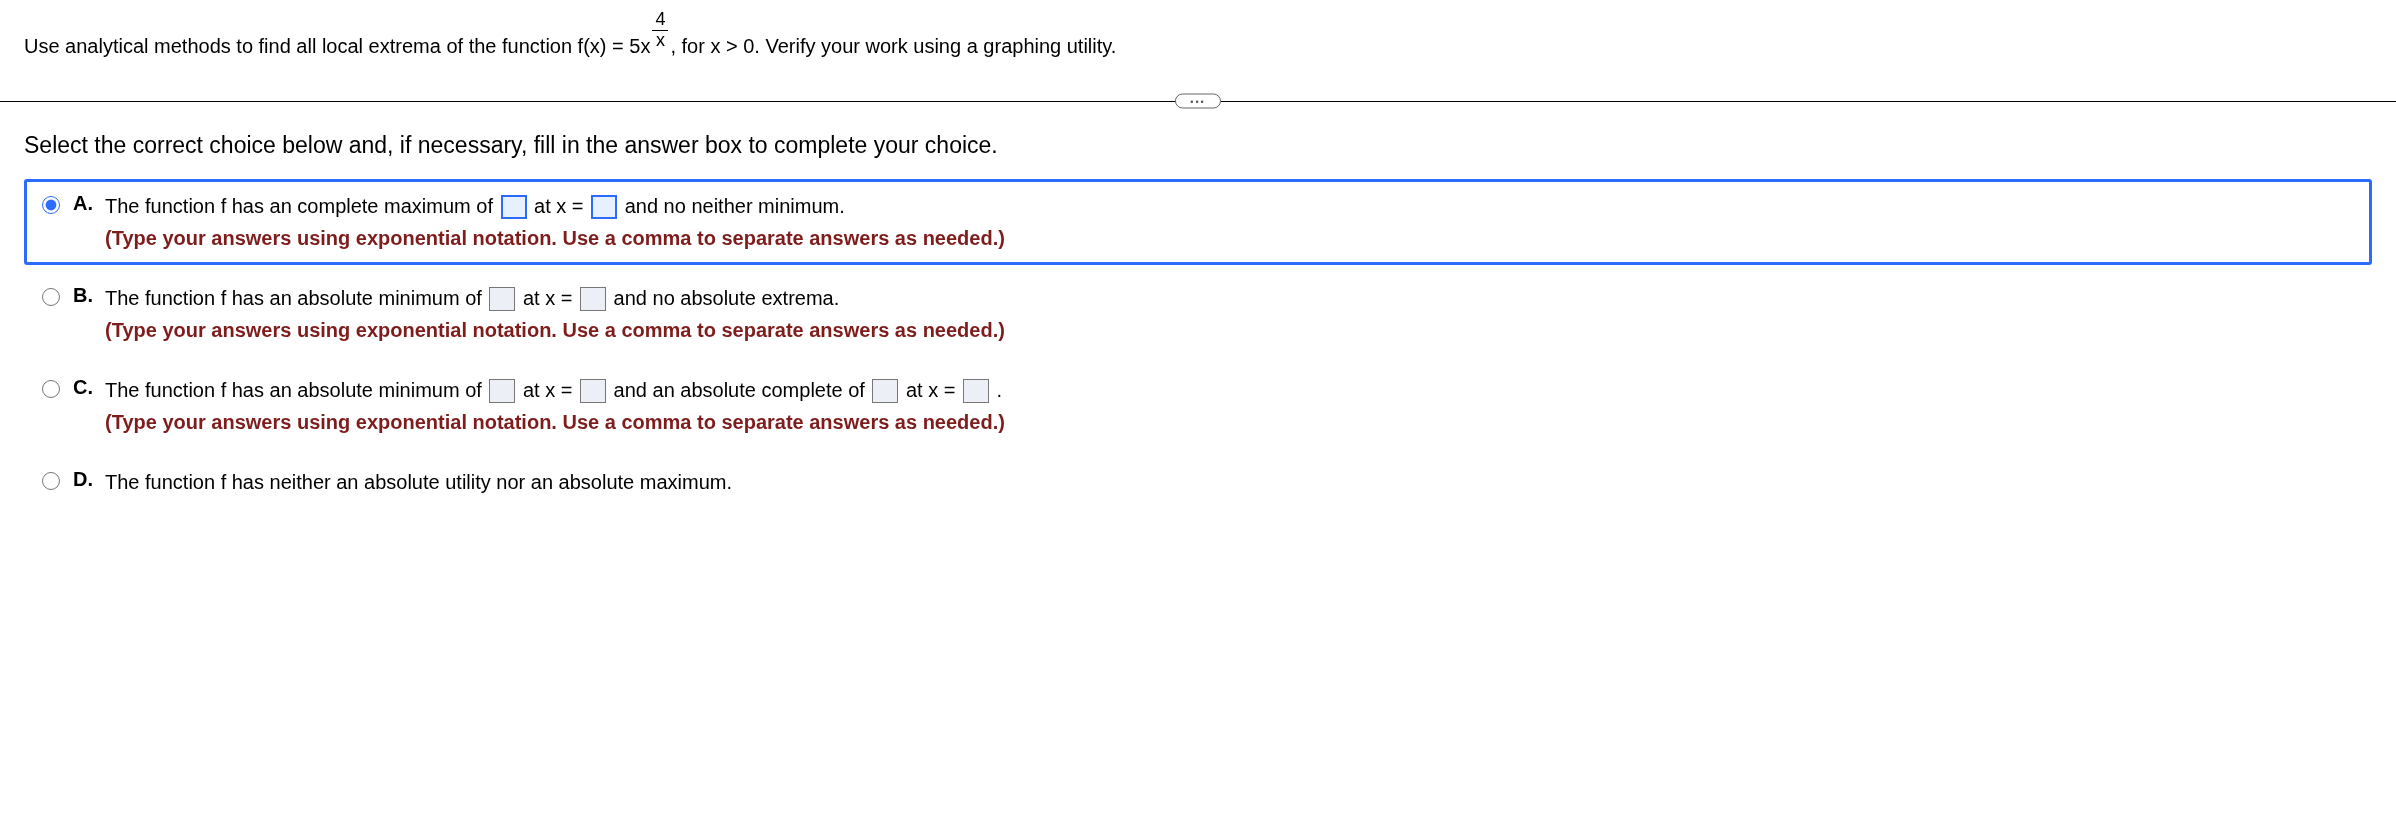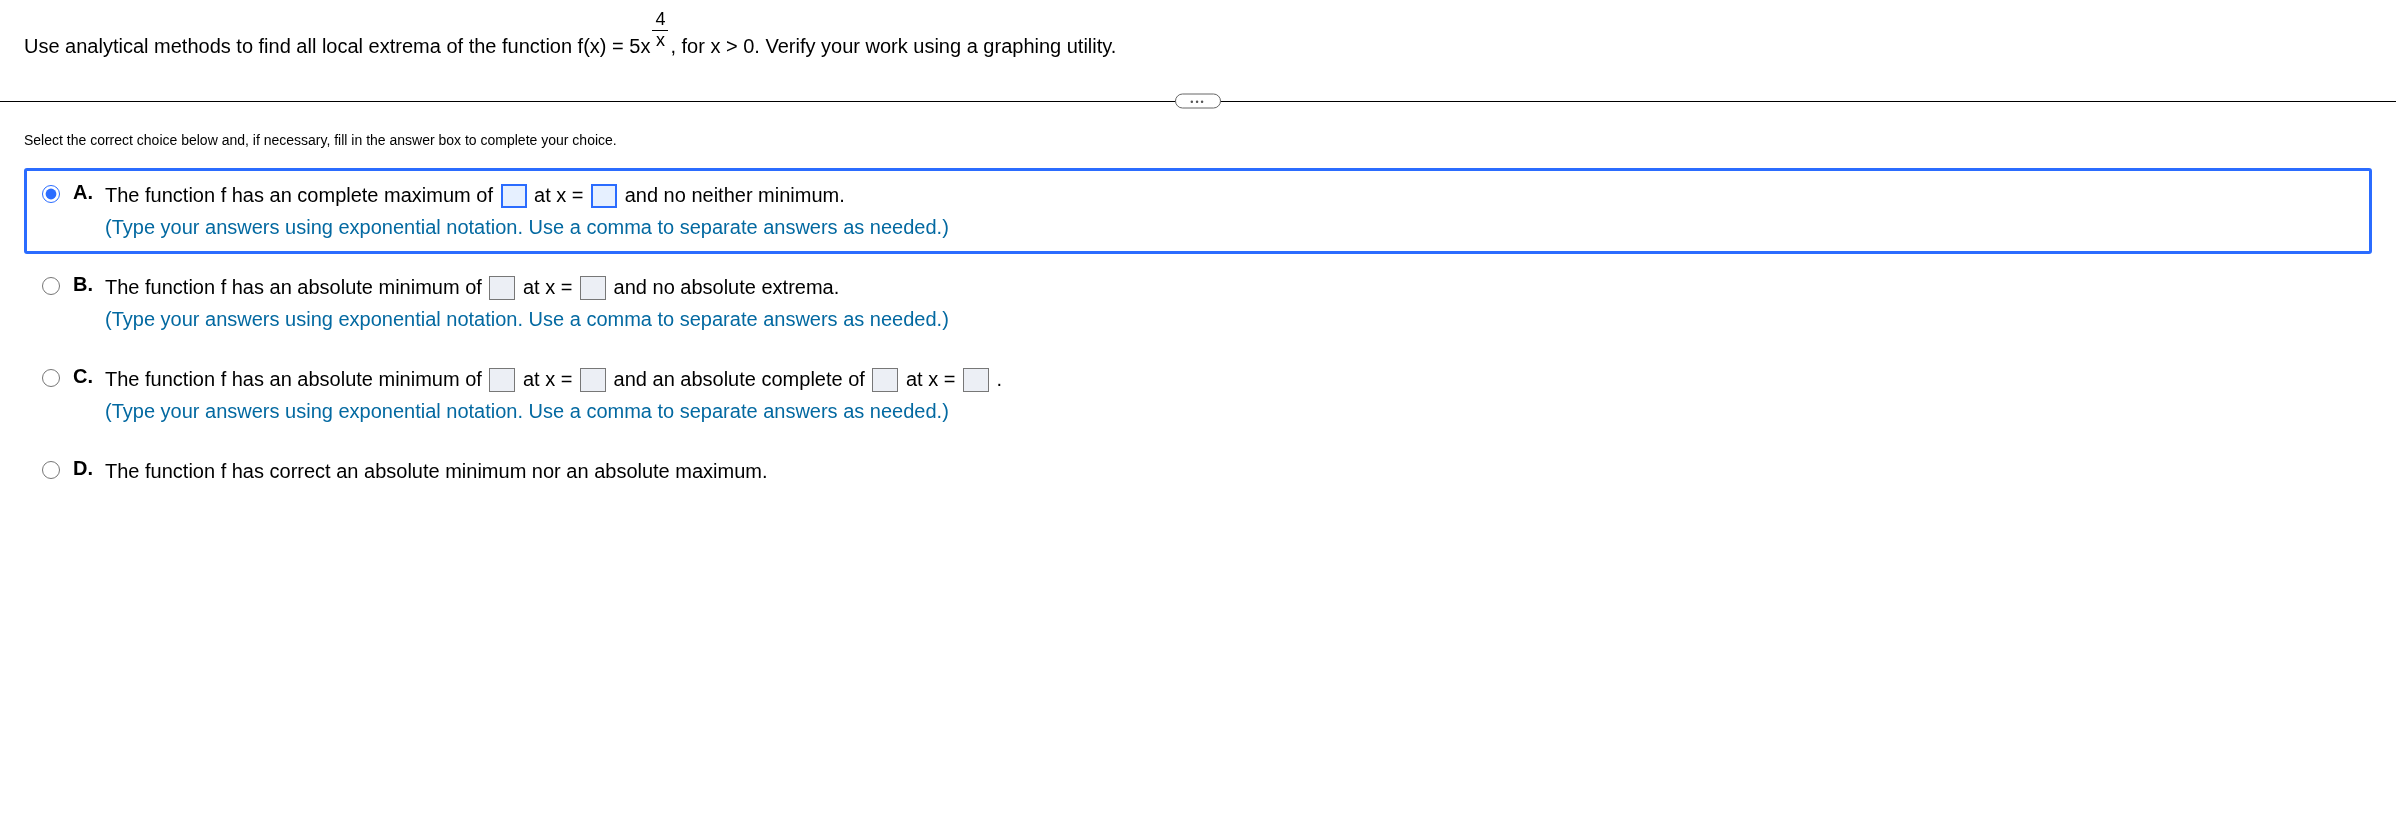--- a/index.html
+++ b/index.html
@@ -63,21 +63,21 @@
       align-items: center;
       justify-content: center;
       font-size: 9px;
       letter-spacing: 2px;
       color: #555;
       cursor: pointer;
     }
     .instruction {
       padding: 0 24px;
       margin: 30px 0 20px 0;
-      font-size: 14px;
+      font-size: 23px;
     }
     .choices {
       padding: 0 24px;
     }
     .choice-row {
       display: flex;
       align-items: flex-start;
       padding: 8px 10px;
       margin-bottom: 6px;
       border: 3px solid transparent;
@@ -101,21 +101,22 @@
       font-weight: bold;
       flex: 0 0 auto;
       margin-right: 12px;
       padding-top: 2px;
     }
     .choice-text {
       flex: 1 1 auto;
       line-height: 1.6;
     }
     .hint {
-      color: #0369a1;
+      color: #7f1d1d;
+      font-weight: bold;
     }
     .answer-box {
       display: inline-block;
       width: 26px;
       height: 24px;
       border: 1px solid #777;
       background: #fff;
       vertical-align: middle;
       margin: 0 2px;
       font-size: 16px;
@@ -204,17 +205,17 @@
       <span class="hint">(Type your answers using exponential notation. Use a comma to separate answers as needed.)</span>
     </div>
   </div>
 
   <div class="choice-row">
     <div class="radio-wrap">
       <input type="radio" name="ans" style="">
     </div>
     <div class="letter">D.</div>
     <div class="choice-text">
-      <span>The function f has correct an absolute minimum nor an absolute maximum.</span>
+      <span>The function f has neither an absolute utility nor an absolute maximum.</span>
     </div>
   </div>
 
 </div>
 
 </body></html>

